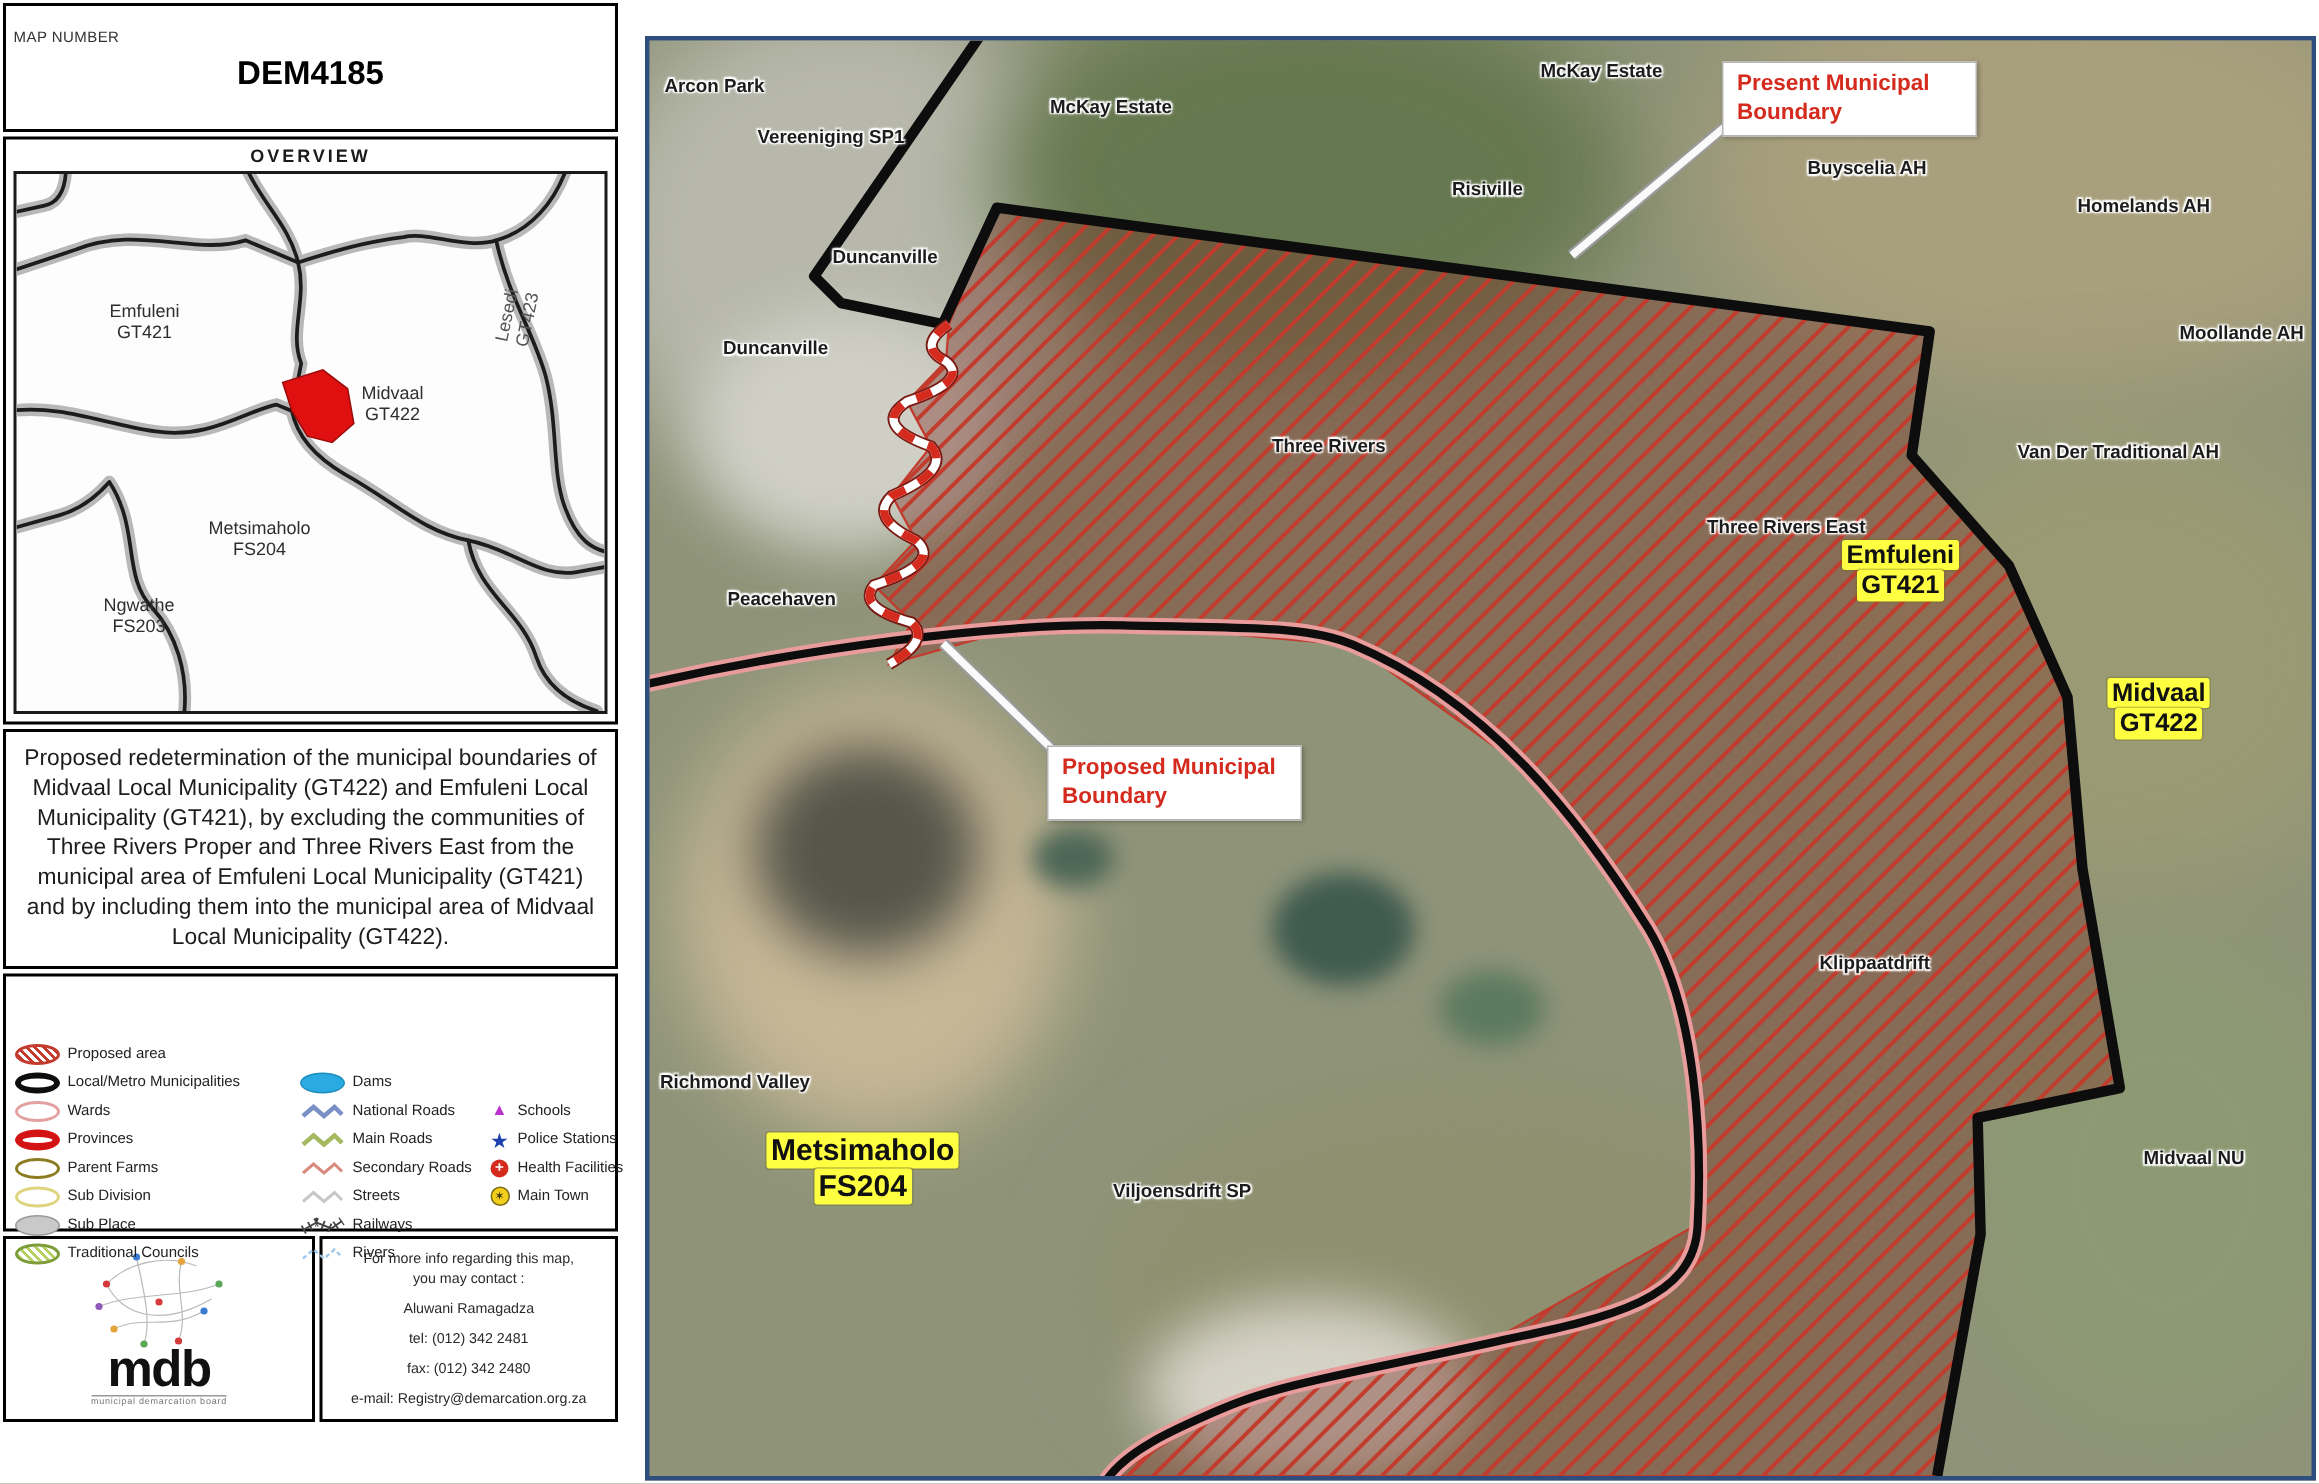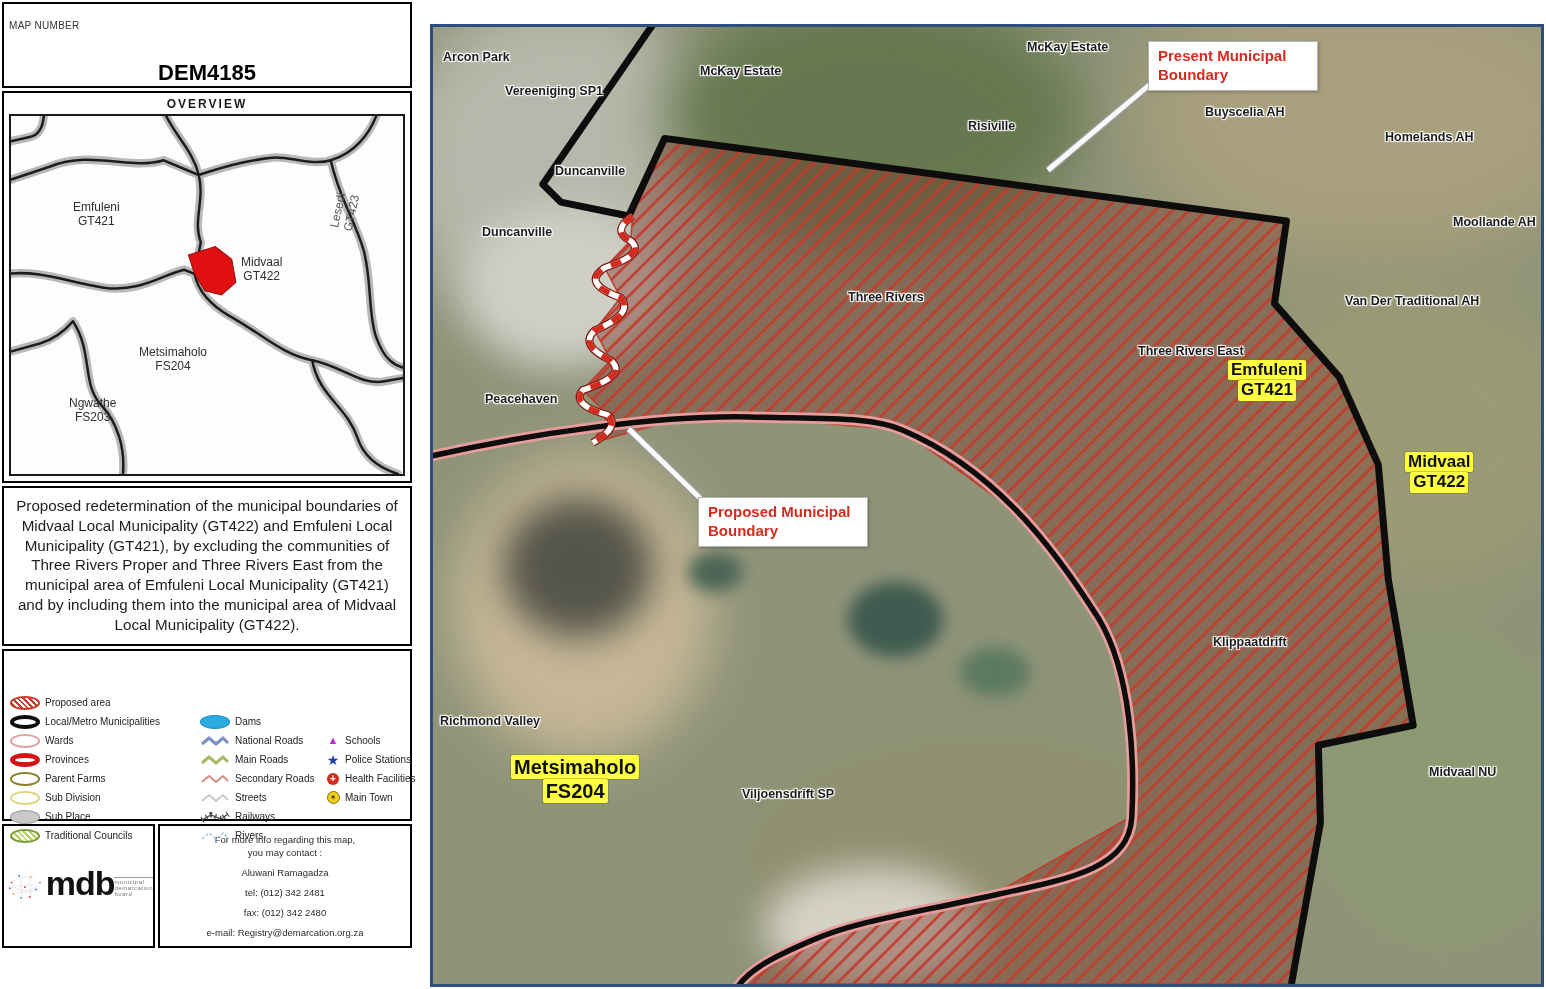--- a/index.html
+++ b/index.html
@@ -5,21 +5,21 @@
   html,body{margin:0;padding:0;}
   body{width:1546px;height:989px;background:#fff;position:relative;overflow:hidden;
        font-family:"Liberation Sans", sans-serif;color:#1a1a1a;}
 
   
   .left-panel{position:absolute;left:2px;top:2px;width:410px;display:flex;flex-direction:column;gap:3px;}
   .box{background:#fff;border:2px solid #000;box-sizing:border-box;}
   .hdr-row{display:flex;gap:3px;height:86px;}
   .hdr-cell{flex:1;border:2px solid #000;box-sizing:border-box;position:relative;background:#fff;}
   .hdr-label{font-size:10px;color:#333;position:absolute;left:5px;top:3px;letter-spacing:.3px;margin-top:13px;}
-  .hdr-value{position:absolute;left:0;right:0;top:32px;text-align:center;font-size:22px;font-weight:bold;color:#000;margin-top:24px;}
+  .hdr-value{position:absolute;left:0;right:0;top:32px;text-align:center;font-size:22px;font-weight:bold;color:#000;}
 
   .overview-box{height:392px;display:flex;flex-direction:column;}
   .overview-title{text-align:center;font-weight:bold;font-size:12px;letter-spacing:2px;padding:4px 0 3px;}
   .inset-wrap{flex:1;margin:0 5px 5px;border:2px solid #1a1a1a;position:relative;background:#fdfdfd;overflow:hidden;}
   .inset-label{position:absolute;font-size:12px;color:#2e2e2e;text-align:center;line-height:1.15;}
   .inset-label.rot{transform:rotate(-78deg);color:#555;}
 
   .desc-box{height:160px;display:flex;align-items:flex-start;}
   .desc-text{font-size:15.2px;line-height:1.3;text-align:center;padding:8px 10px;color:#1d1d1d;}
 
@@ -43,21 +43,21 @@
   .legsvg{flex:0 0 auto;}
   .pt{width:14px;height:14px;display:flex;align-items:center;justify-content:center;flex:0 0 auto;}
   .tri{color:#bb33cc;font-size:11px;line-height:1;}
   .star{color:#1d3fae;font-size:14px;line-height:1;}
   .hcross{width:12px;height:12px;border-radius:50%;background:#d42b1e;color:#fff;font-size:10px;font-weight:bold;
           display:flex;align-items:center;justify-content:center;line-height:1;}
   .mtown{width:11px;height:11px;border-radius:50%;background:#f2cf1d;border:1px solid #7c6d12;
          display:flex;align-items:center;justify-content:center;font-size:8px;color:#3b3307;line-height:1;}
 
   .bottom-row{display:flex;gap:3px;height:124px;}
-  .logo-box{width:153px;border:2px solid #000;box-sizing:border-box;display:flex;
+  .logo-box{width:208px;border:2px solid #000;box-sizing:border-box;display:flex;flex-direction:column;
             align-items:center;justify-content:flex-start;overflow:hidden;}
   .logo-word{font-size:34px;font-weight:800;letter-spacing:-1px;color:#111;line-height:.9;margin-top:-6px;}
   .logo-tag{font-size:6px;color:#777;border-top:1px solid #999;padding-top:1px;margin-top:1px;letter-spacing:.5px;}
   .contact-box{flex:1;border:2px solid #000;box-sizing:border-box;text-align:center;
                font-size:9.5px;color:#2a2a2a;padding-top:8px;}
   .contact-box div{margin-bottom:2px;}
   .contact-box .sp{margin-top:9px;}
 
   
   .map-area{position:absolute;left:430px;top:24px;width:1114px;height:963px;border:3px solid #2e4f7e;

